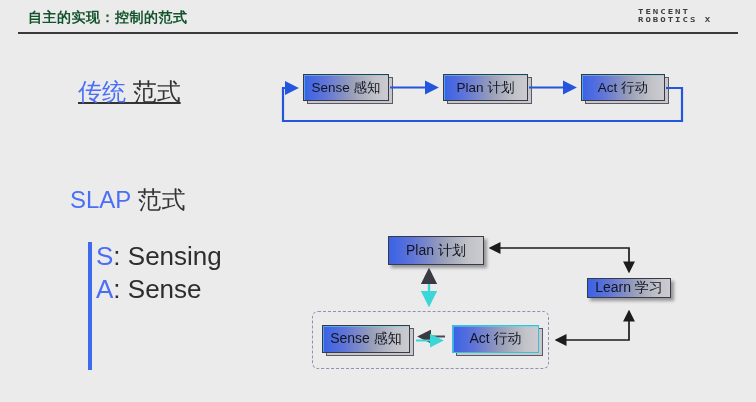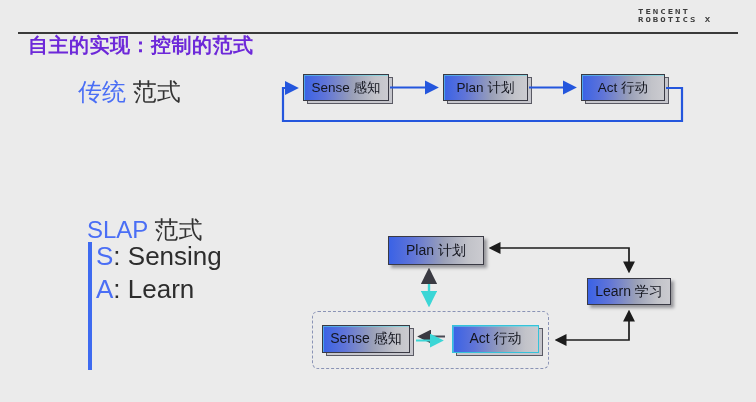--- a/index.html
+++ b/index.html
@@ -1,33 +1,33 @@
 <!DOCTYPE html>
 <html><head>
 <meta charset="utf-8">
 <style>
   html,body{margin:0;padding:0;background:#ddd;}
   .slide{
     position:relative;width:756px;height:402px;background:#ebebeb;
     font-family:"Liberation Sans","DejaVu Sans",sans-serif;overflow:hidden;
   }
   .title{
-    position:absolute;left:28px;top:9px;font-size:20px;font-weight:bold;
-    color:#6d28d9;letter-spacing:.5px;margin-top:23px;
+    position:absolute;left:28px;top:9px;font-size:14px;font-weight:bold;
+    color:#14532d;letter-spacing:.5px;
   }
   .logo{
     position:absolute;left:638px;top:7px;color:#3d3d3d;
     font-family:"DejaVu Sans Mono","Liberation Mono",monospace;
     font-weight:bold;font-size:9px;line-height:10px;letter-spacing:2px;
     transform:scaleY(.85);transform-origin:top left;white-space:nowrap;
   }
   .rule{position:absolute;left:18px;top:32px;width:720px;height:2px;background:#3a3a3a;}
   .heading{position:absolute;font-size:24px;color:#333;white-space:pre;}
-  .heading.trad{left:78px;top:76px;}
-  .heading.slap{left:87px;top:184px;margin-top:30px;}
+  .heading.trad{left:78px;top:76px;text-decoration:underline;}
+  .heading.slap{left:70px;top:184px;}
   .blue{color:#4a6ef5;}
   
   .gbox{
     position:absolute;display:flex;align-items:center;justify-content:center;
     background:linear-gradient(90deg,#3a62e6 0%,#5f74d8 25%,#9aa0b8 58%,#c2c3c9 85%,#cbcbd0 100%);
     border:1px solid #3a3a44;color:#14161f;font-size:13.5px;font-weight:500;
     white-space:nowrap;box-sizing:border-box;
   }
   .stacked{box-shadow:inset 1px 1px 0 rgba(95,220,235,.55), 4px 3px 0 -1px #c6c6cc, 4px 3px 0 0 #5a5a64;}
   .soft{box-shadow:3px 3px 3px rgba(30,30,40,.4);}
@@ -62,25 +62,25 @@
 
   <div class="gbox stacked" style="left:303px;top:74px;width:86px;height:27px;">Sense 感知</div>
   <div class="gbox stacked" style="left:443px;top:74px;width:85px;height:27px;">Plan 计划</div>
   <div class="gbox stacked" style="left:581px;top:74px;width:84px;height:27px;">Act 行动</div>
 
   <div class="heading slap"><span class="blue">SLAP</span><span> 范式</span></div>
 
   <div class="legend">
     <div class="legend-bar"></div>
     <div class="legend-item"><span class="blue">S</span><span>: Sensing</span></div>
-    <div class="legend-item"><span class="blue">A</span><span>: Learn</span></div>
+    <div class="legend-item"><span class="blue">A</span><span>: Sense</span></div>
   </div>
 
   <div class="gbox soft d2box" style="left:388px;top:236px;width:96px;height:29px;">Plan 计划</div>
-  <div class="gbox soft d2box" style="left:587px;top:278px;width:84px;height:27px;">Learn 学习</div>
+  <div class="gbox soft d2box" style="left:587px;top:278px;width:84px;height:20px;">Learn 学习</div>
 
   <div class="dashed-group"></div>
   <div class="gbox stacked d2box" style="left:322px;top:325px;width:88px;height:28px;">Sense 感知</div>
   <div class="gbox stacked cyanborder d2box" style="left:452px;top:325px;width:87px;height:28px;">Act 行动</div>
 
   <svg class="overlay" width="756" height="402" viewBox="0 0 756 402">
     <defs>
       <marker id="m-blue" viewBox="0 0 10 10" refX="8" refY="5" markerWidth="6.5" markerHeight="6.5" orient="auto-start-reverse">
         <path d="M0,0 L10,5 L0,10 z" fill="#2456dd"></path>
       </marker>

